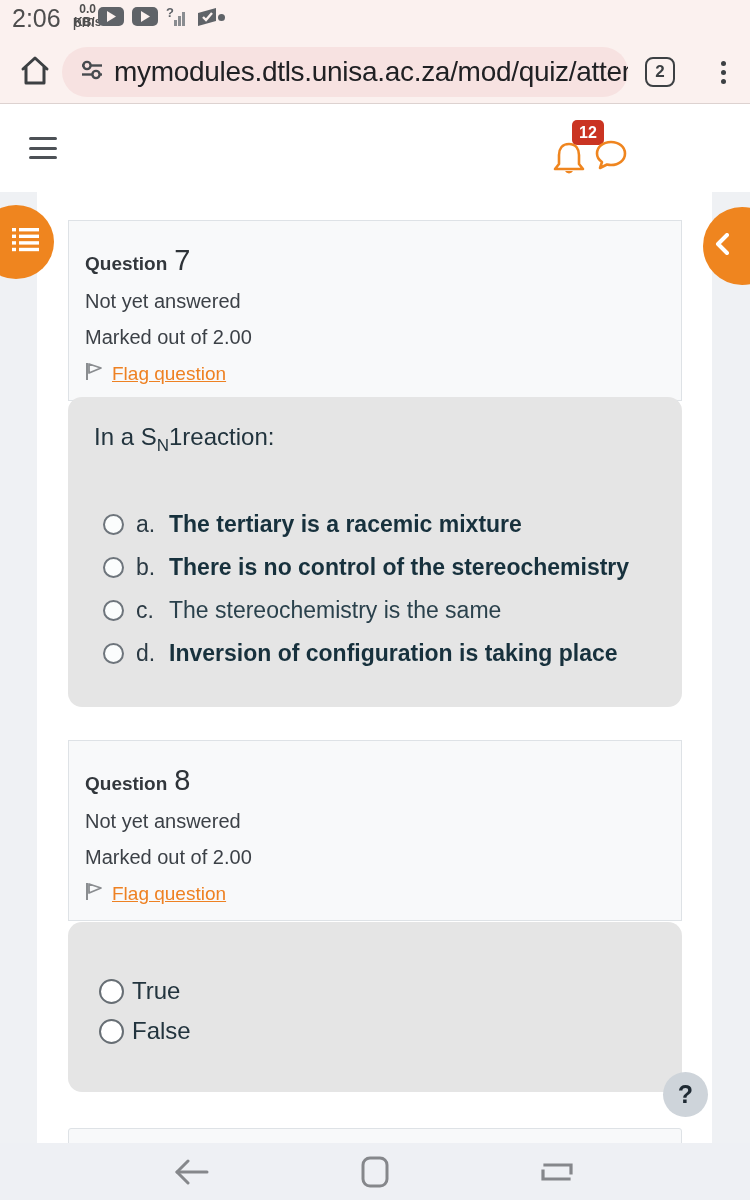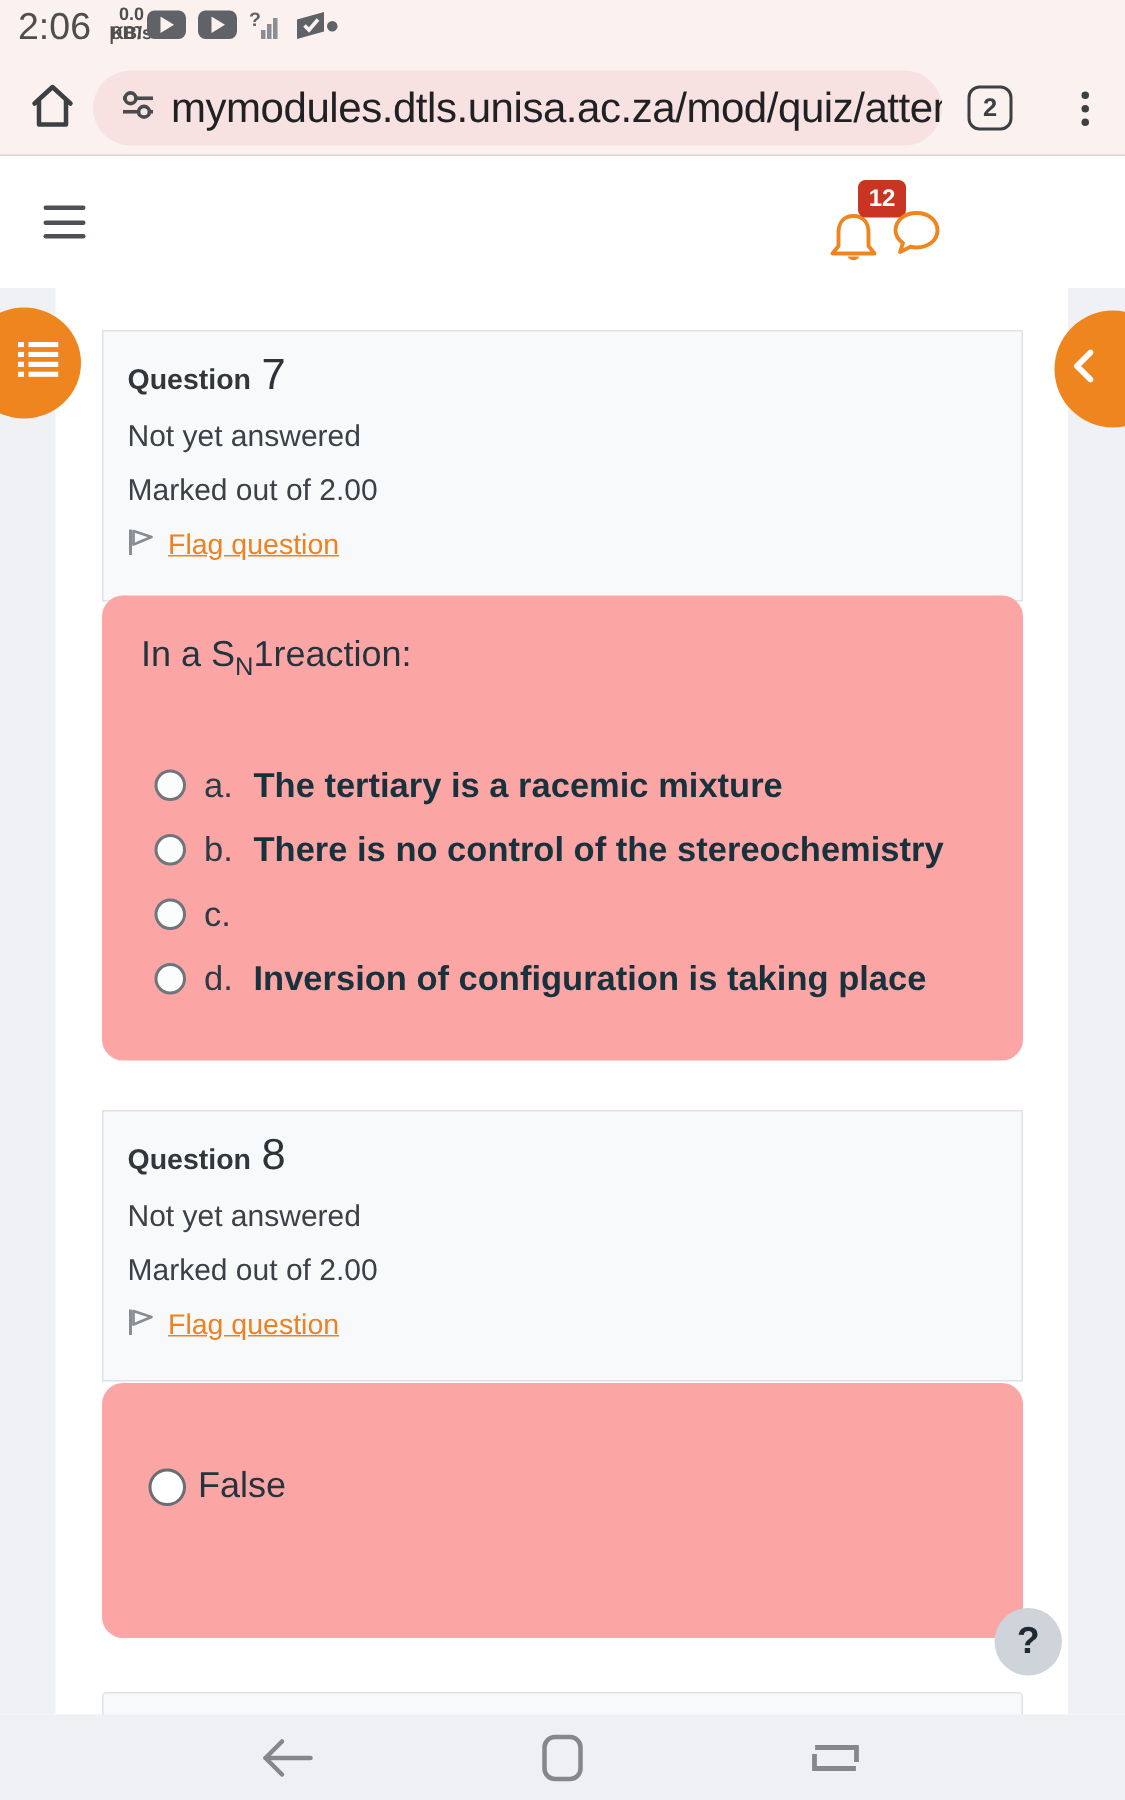--- a/index.html
+++ b/index.html
@@ -41,29 +41,29 @@
           display:flex;align-items:center;justify-content:center;font-size:27px;color:#44494f;letter-spacing:0.5px;}
   .chev{position:absolute;left:702px;top:142px;}
   
   .page{position:absolute;left:0;top:192px;width:750px;height:951px;background:#eff1f4;}
   .content-col{position:absolute;left:37px;top:0;width:675px;height:951px;background:#ffffff;}
   
   .side-tab{position:absolute;border-radius:50%;background:#ef851f;z-index:6;display:flex;align-items:center;justify-content:center;}
   .tab-left{left:-22px;top:205px;width:76px;height:74px;padding-left:18px;box-sizing:border-box;}
   .tab-right{left:703px;top:207px;width:78px;height:78px;justify-content:flex-start;padding-left:12px;box-sizing:border-box;}
   
-  .qinfo{position:absolute;left:68px;width:614px;height:181px;background:#f8f9fa;border:1px solid #dee2e6;box-sizing:border-box;padding:13px 16px;}
+  .qinfo{position:absolute;left:68px;width:614px;height:181px;background:#f8f9fa;border:1px solid #dee2e6;box-sizing:border-box;padding:23px 16px;}
   .qinfo .row1{display:flex;align-items:baseline;}
   .qlabel{font-size:19px;font-weight:bold;color:#32373c;}
   .qnum{font-size:29px;color:#2e3338;margin-left:7px;}
   .qstatus{font-size:20px;color:#3c4147;margin-top:13px;}
   .flagrow{margin-top:13px;display:flex;align-items:center;}
   .flaglink{margin-left:9px;font-size:19px;color:#ee8122;text-decoration:underline;cursor:pointer;}
   
-  .qbody{position:absolute;left:68px;width:614px;background:#fca5a5;border-radius:14px;box-sizing:border-box;}
+  .qbody{position:absolute;left:68px;width:614px;background:#e5e5e5;border-radius:14px;box-sizing:border-box;}
   .qbody-7{top:397px;height:310px;padding:26px 26px 0;}
   .qbody-8{top:922px;height:170px;padding:24px 26px 0;}
   .prompt{font-size:24px;color:#22343e;}
   .prompt sub{font-size:17px;}
   .opts{margin-top:57px;margin-left:9px;}
   .opt{display:flex;align-items:center;height:24px;margin-bottom:19px;}
   .radio{flex:0 0 auto;width:17px;height:17px;border:2px solid #6e757c;border-radius:50%;background:#fbfdfd;cursor:pointer;}
   .radio.big{width:21px;height:21px;border-color:#676e74;background:#ffffff;}
   .opt-letter{width:33px;margin-left:12px;font-size:23px;color:#2b3a44;}
   .opt-text{font-size:23px;font-weight:bold;color:#17313d;cursor:pointer;}
@@ -229,20 +229,21 @@
         <span class="opt-text">The tertiary is a racemic mixture</span>
       </div>
       <div class="opt">
         <span class="radio"></span>
         <span class="opt-letter">b.</span>
         <span class="opt-text">There is no control of the stereochemistry</span>
       </div>
       <div class="opt">
         <span class="radio"></span>
         <span class="opt-letter">c.</span>
+        <span class="opt-text regular">The stereochemistry is the same</span>
       </div>
       <div class="opt">
         <span class="radio"></span>
         <span class="opt-letter">d.</span>
         <span class="opt-text">Inversion of configuration is taking place</span>
       </div>
     </div>
   </div>
 
   <div class="qinfo" style="top:740px;">
@@ -260,20 +261,24 @@
         </svg>
       </span>
       <span class="flaglink">Flag question</span>
     </div>
   </div>
 
   <div class="qbody qbody-8">
     <div class="tf">
       <div class="opt">
         <span class="radio big"></span>
+        <span class="opt-text">True</span>
+      </div>
+      <div class="opt">
+        <span class="radio big"></span>
         <span class="opt-text">False</span>
       </div>
     </div>
   </div>
 
   <div class="next-box"></div>
 
   <div class="help-btn">
       <span>?</span>
     </div>

